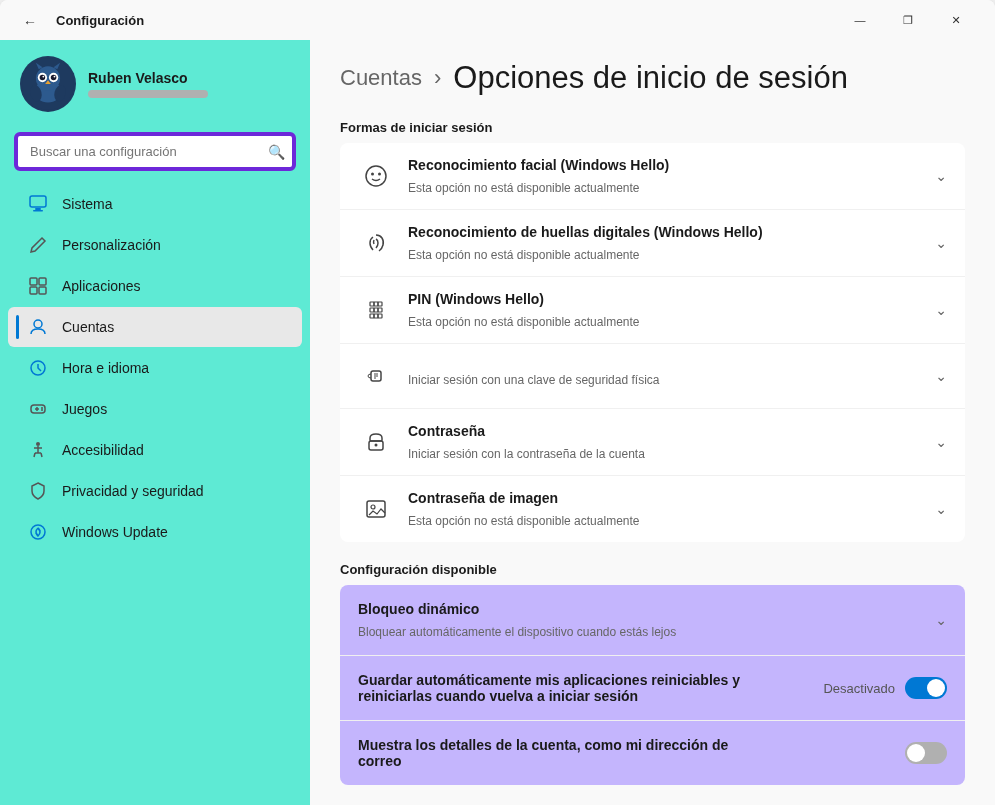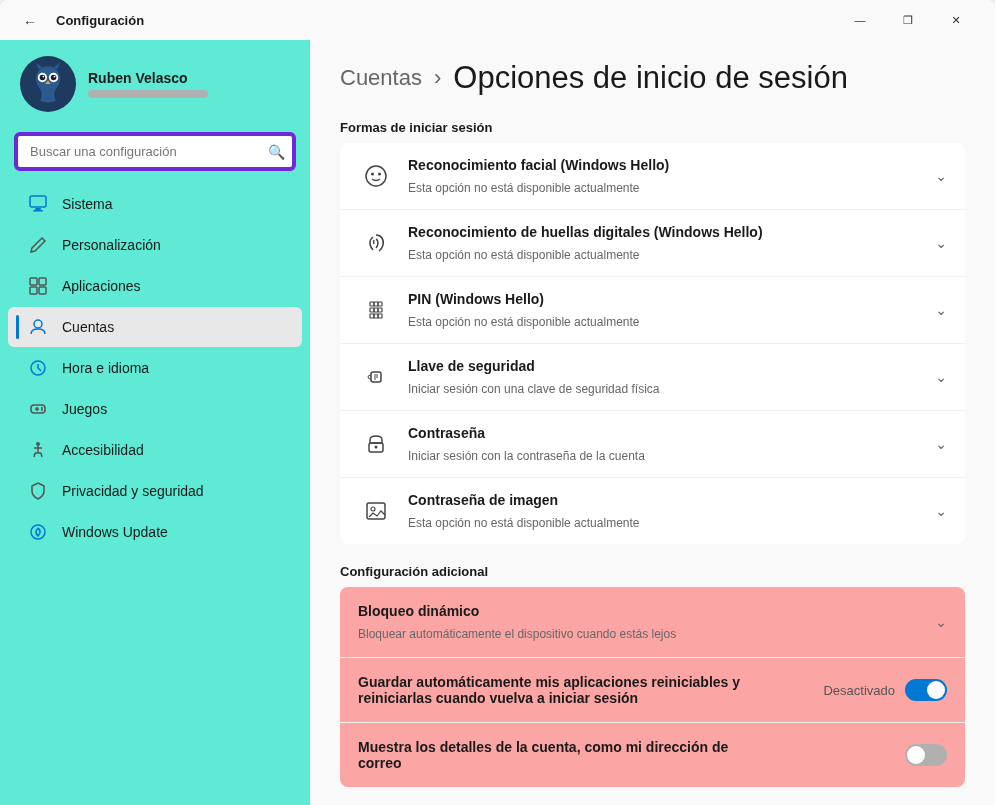--- a/index.html
+++ b/index.html
@@ -324,21 +324,21 @@
       border-radius: 50%;
       top: 2px;
       left: 2px;
       transition: left 0.2s;
     }
 
     .toggle.on::after { left: 22px; }
 
     
     .dynamic-section {
-      background: #fca5a5;
+      background: #c4b5fd;
       border-radius: 8px;
       overflow: hidden;
       margin-bottom: 12px;
     }
 
     .dynamic-item {
       display: flex;
       align-items: center;
       padding: 16px 18px;
       border-bottom: 1px solid #f0f0f0;
@@ -566,21 +566,20 @@
 
         <div class="option-item">
           <div class="option-icon">
             <svg width="24" height="24" viewBox="0 0 24 24">
                 <rect x="7" y="7" width="10" height="10" rx="2" fill="none" stroke="#444" stroke-width="1.5"></rect>
                 <path d="M10 10 H14 M10 12 H14 M10 14 H12" stroke="#444" stroke-width="1"></path>
                 <path d="M7 10 Q4 10 4 12 Q4 14 7 14" fill="none" stroke="#444" stroke-width="1"></path>
               </svg>
           </div>
           <div class="option-text">
-            <div class="option-title">Llave de seguridad</div>
             <div class="option-subtitle">Iniciar sesión con una clave de seguridad física</div>
           </div>
           <span class="option-chevron">⌄</span>
         </div>
 
         <div class="option-item">
           <div class="option-icon">
             <svg width="24" height="24" viewBox="0 0 24 24">
                 <path d="M6 8 Q6 4 12 4 Q18 4 18 8 L18 10 Q18 11 17 11 L7 11 Q6 11 6 10 Z" fill="none" stroke="#444" stroke-width="1.5"></path>
                 <rect x="5" y="11" width="14" height="9" rx="2" fill="none" stroke="#444" stroke-width="1.5"></rect>
@@ -604,21 +603,21 @@
           </div>
           <div class="option-text">
             <div class="option-title">Contraseña de imagen</div>
             <div class="option-subtitle">Esta opción no está disponible actualmente</div>
           </div>
           <span class="option-chevron">⌄</span>
         </div>
 
       </div>
 
-      <div class="section-label">Configuración adicional</div>
+      <div class="section-label">Configuración disponible</div>
       <div class="dynamic-section">
 
         <div class="dynamic-item">
           <div class="option-text">
             <div class="option-title">Bloqueo dinámico</div>
             <div class="option-subtitle">Bloquear automáticamente el dispositivo cuando estás lejos</div>
           </div>
           <span class="option-chevron">⌄</span>
         </div>
 

